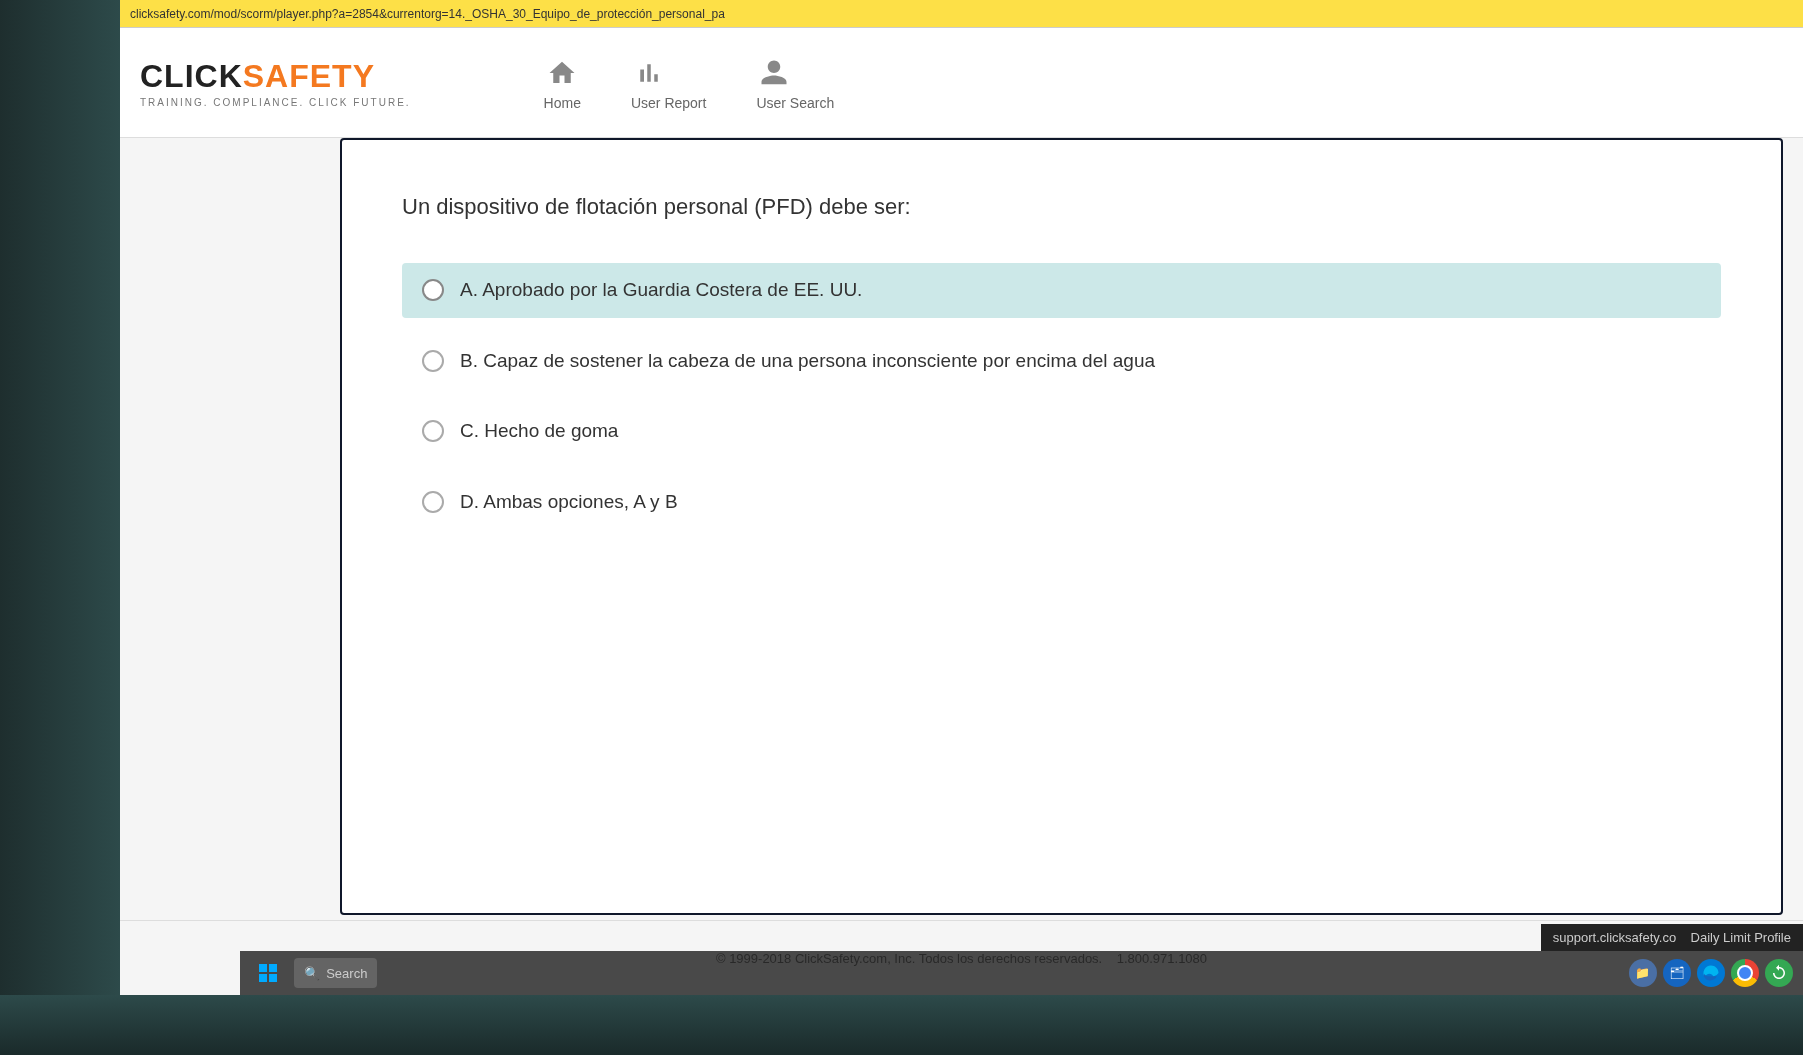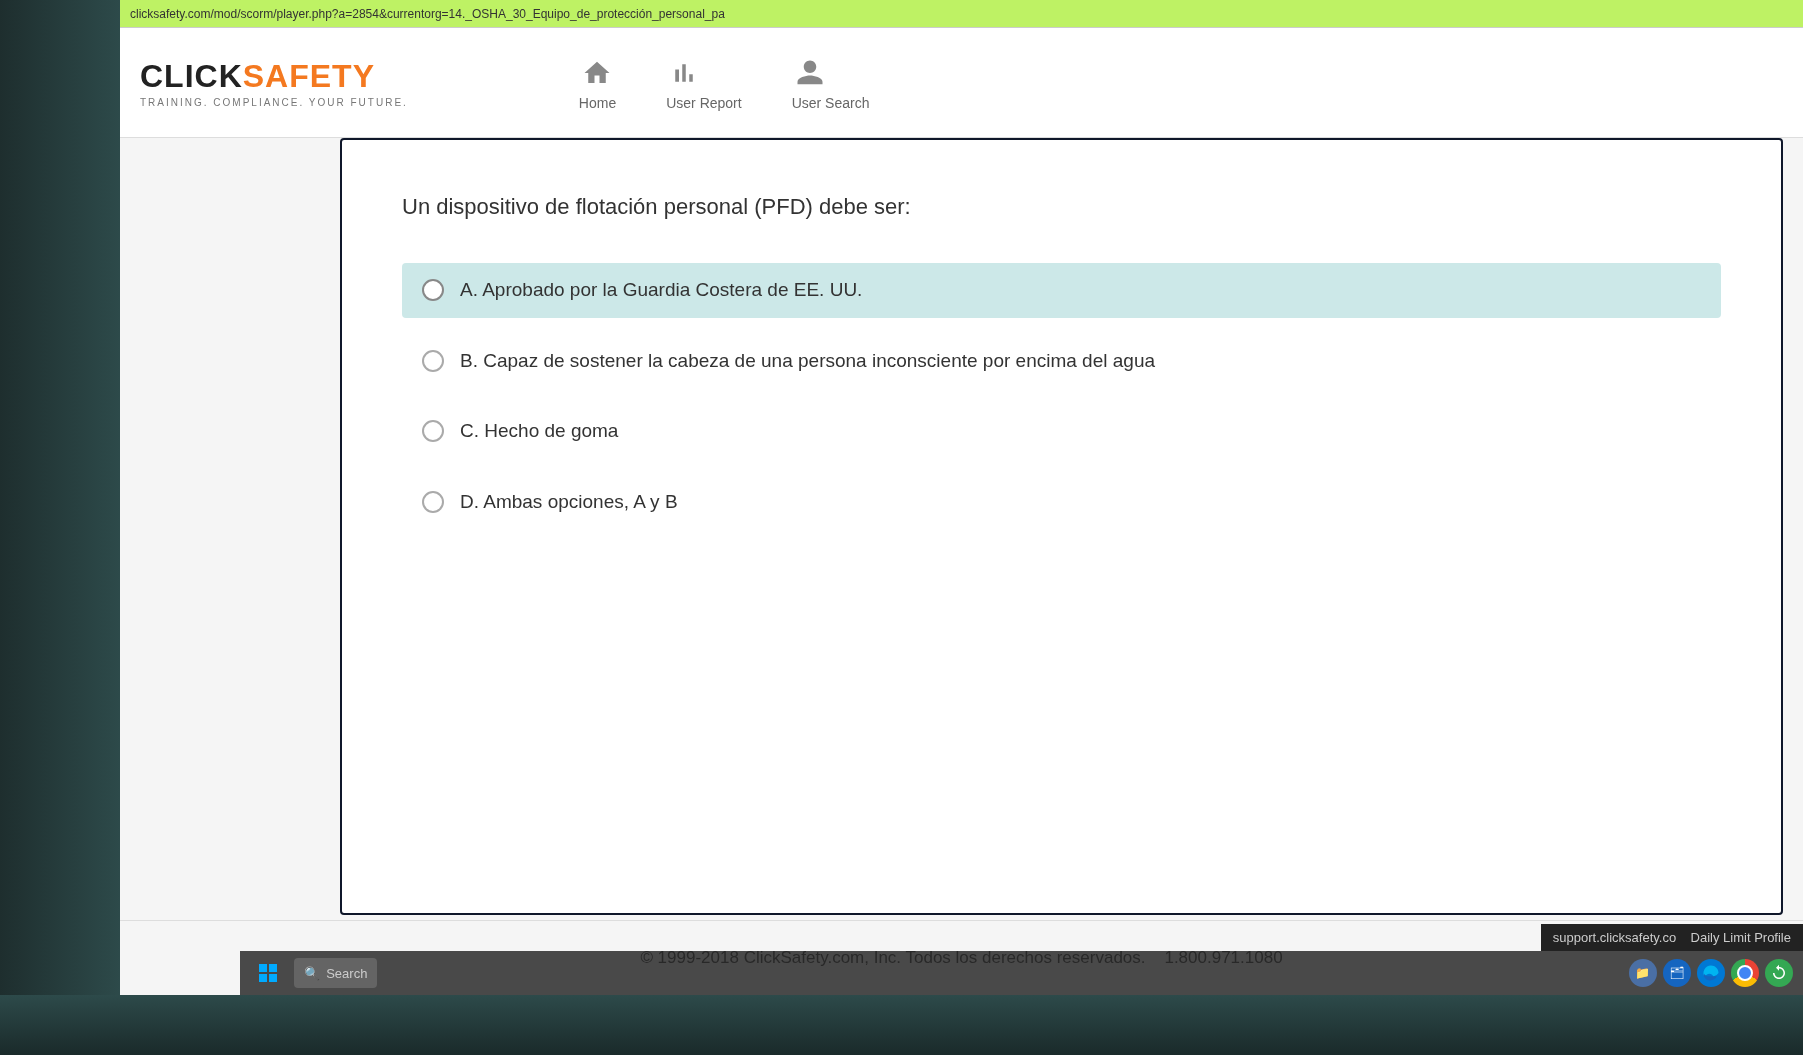--- a/index.html
+++ b/index.html
@@ -38,21 +38,21 @@
       overflow: hidden;
     }
 
     
     .url-bar {
       position: absolute;
       top: 0;
       left: 0;
       right: 0;
       height: 28px;
-      background-color: #bef264;
+      background-color: #fde047;
       display: flex;
       align-items: center;
       padding: 0 10px;
       font-size: 12px;
       color: #333;
       border-bottom: 1px solid #ccc;
     }
 
     
     .header {
@@ -64,21 +64,21 @@
       background-color: #ffffff;
       display: flex;
       align-items: center;
       padding: 0 20px;
       border-bottom: 1px solid #ddd;
     }
 
     .logo-area {
       display: flex;
       flex-direction: column;
-      margin-right: 111px;
+      margin-right: 73px;
     }
 
     .logo-text {
       font-size: 32px;
       font-weight: 900;
       letter-spacing: 1px;
     }
 
     .logo-click {
       color: #222222;
@@ -204,21 +204,21 @@
       right: 0;
       height: 75px;
       background-color: #f5f5f5;
       display: flex;
       align-items: center;
       justify-content: center;
       border-top: 1px solid #ddd;
     }
 
     .footer-text {
-      font-size: 17px;
+      font-size: 13px;
       color: #888;
     }
 
     
     .taskbar {
       position: absolute;
       bottom: 0;
       left: 120px;
       right: 0;
       height: 44px;
@@ -343,21 +343,21 @@
 
     <div class="url-bar">
       <span>clicksafety.com/mod/scorm/player.php?a=2854&amp;currentorg=14._OSHA_30_Equipo_de_protección_personal_pa</span>
     </div>
 
     <div class="header">
       <div class="logo-area">
         <div class="logo-text">
           <span class="logo-click">CLICK</span><span class="logo-safety">SAFETY</span>
         </div>
-        <div class="logo-tagline">TRAINING. COMPLIANCE. YOUR FUTURE.</div>
+        <div class="logo-tagline">TRAINING. COMPLIANCE. CLICK FUTURE.</div>
       </div>
 
       <div class="nav-items">
 
         <div class="nav-item">
           <div class="nav-icon">
             <svg viewBox="0 0 24 24" xmlns="http://www.w3.org/2000/svg">
               <path d="M10 20v-6h4v6h5v-8h3L12 3 2 12h3v8z"></path>
             </svg>
           </div>

